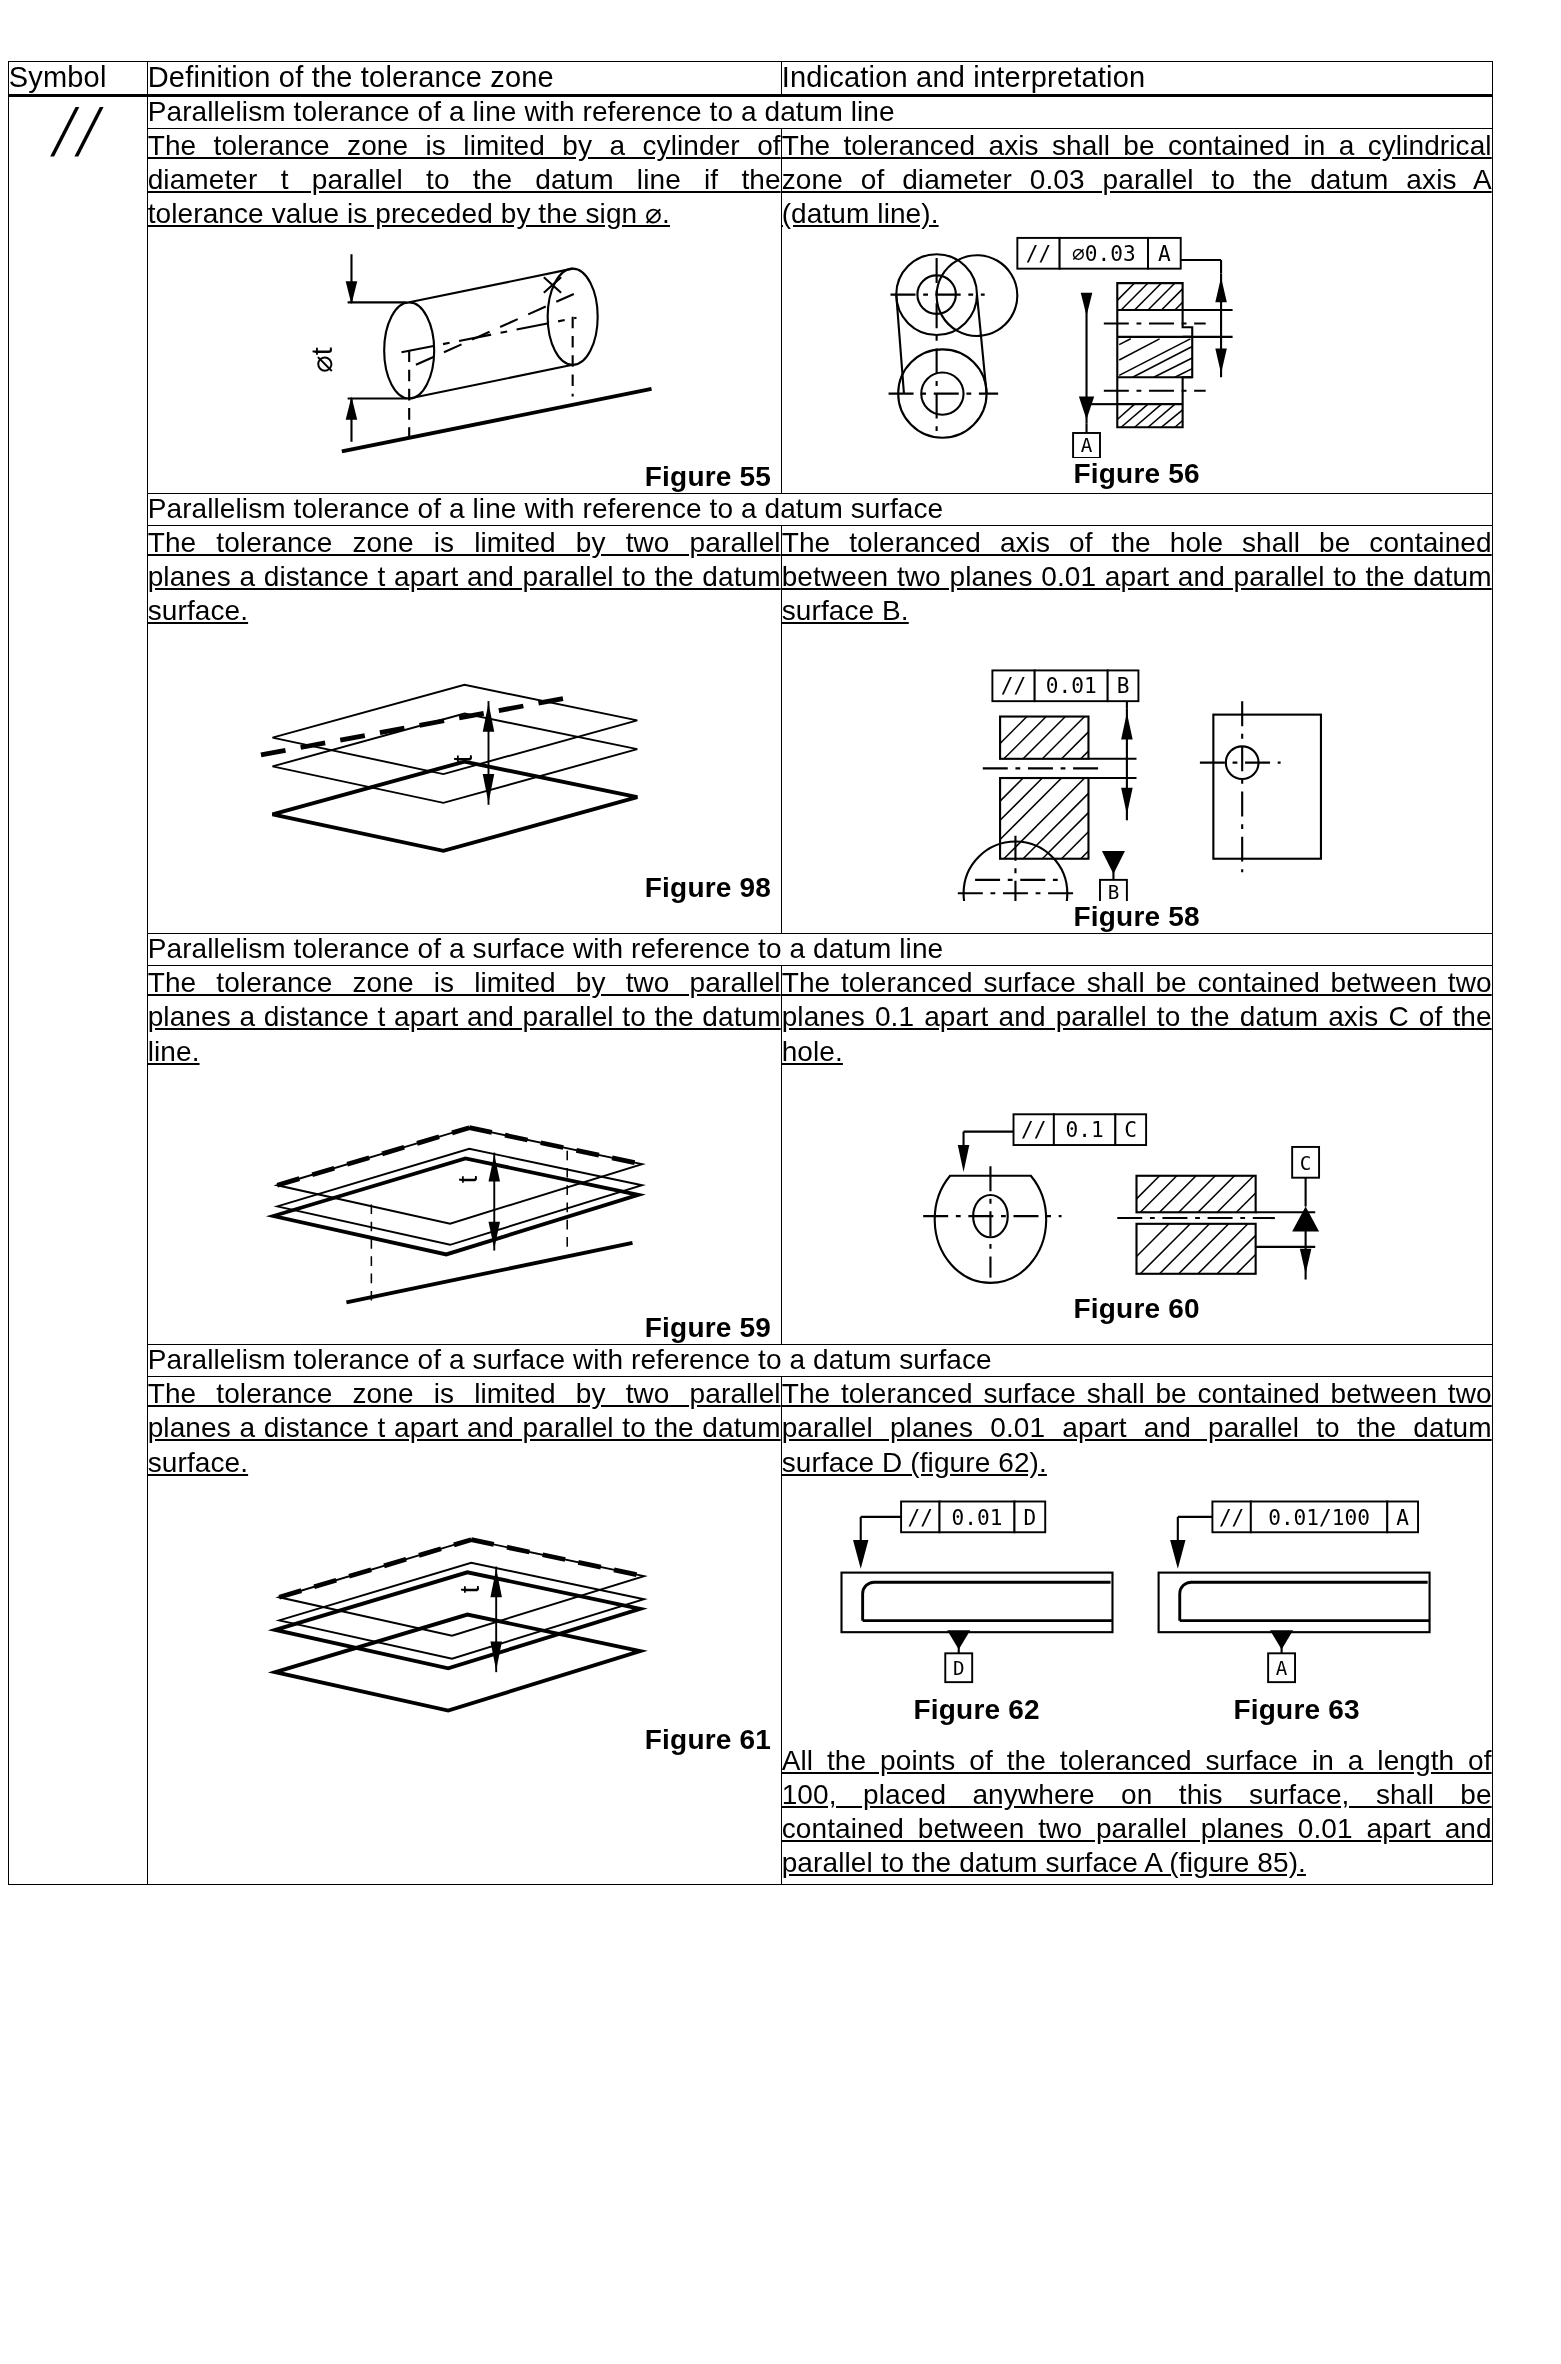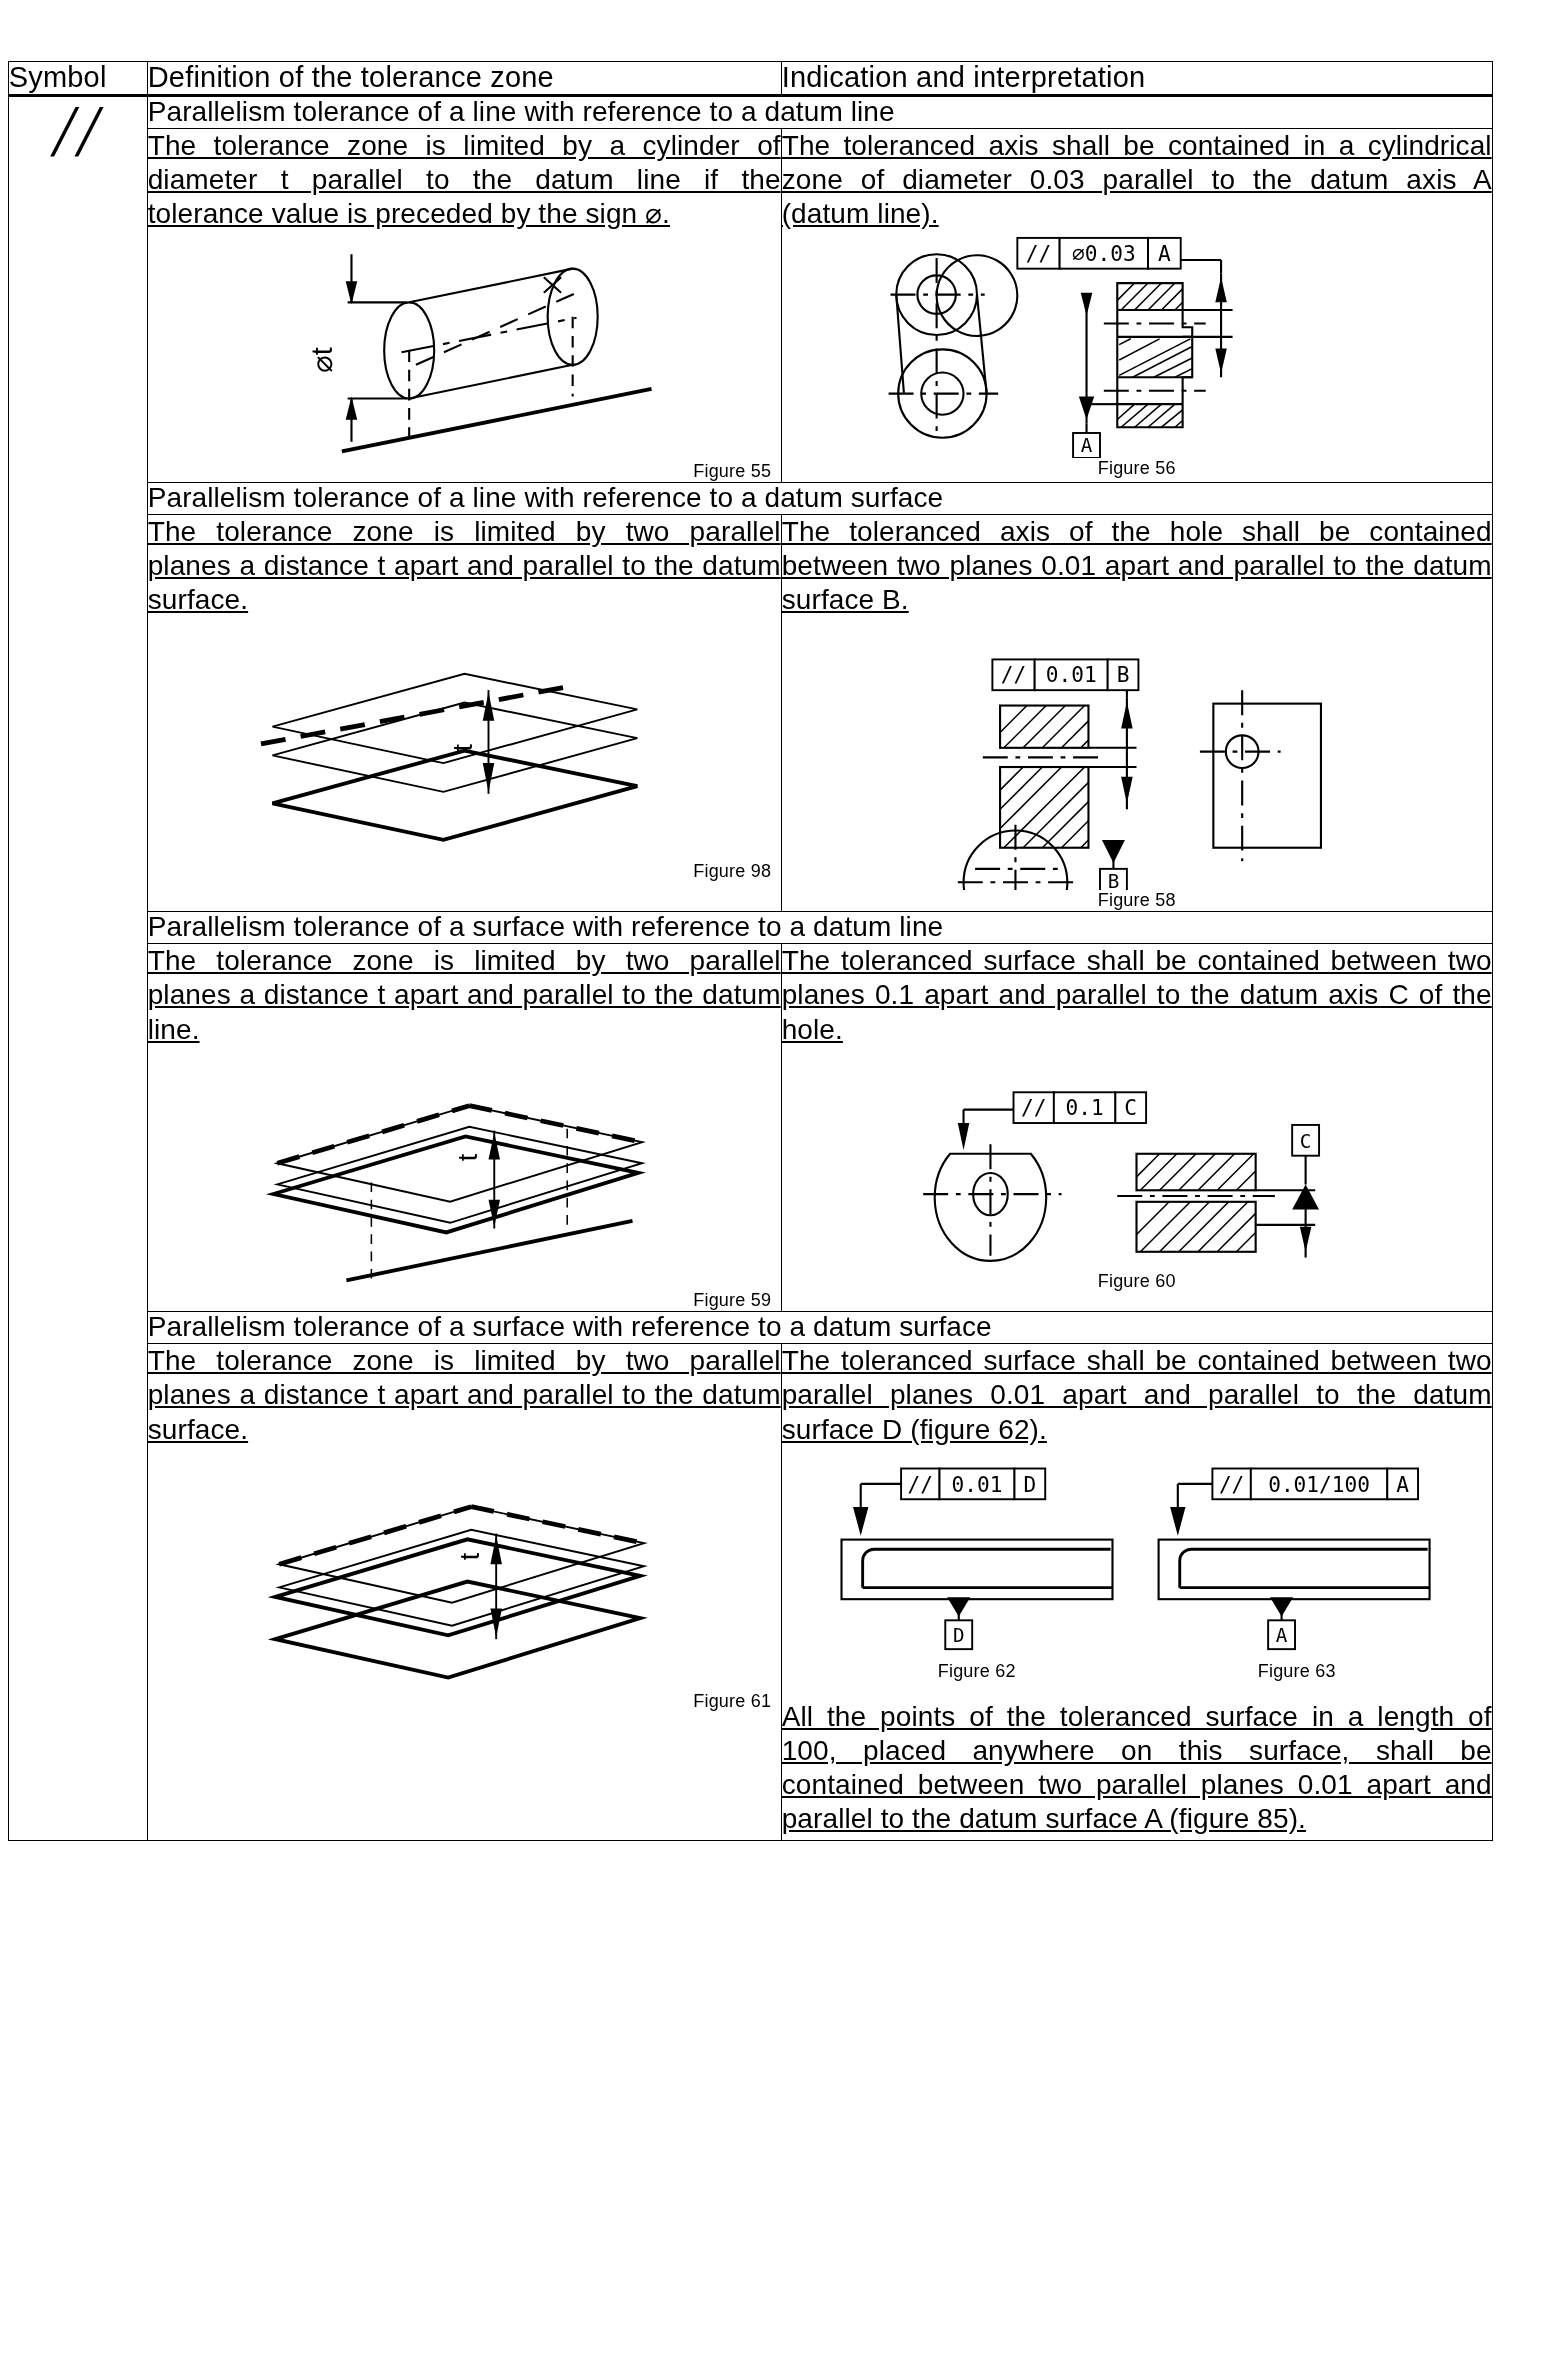--- a/index.html
+++ b/index.html
@@ -89,22 +89,22 @@
   .para {
     font-size: 28px;
     line-height: 1.22;
     text-align: justify;
     margin: 0 0 3.8px 0;
     letter-spacing: 0.1px;
     text-decoration: underline;
   }
 
   .fig-label {
-    font-size: 18px;
-    font-weight: normal;
+    font-size: 28px;
+    font-weight: bold;
     letter-spacing: 0.2px;
   }
   .fig-row-right {
     text-align: right;
     padding-right: 9.6px;
   }
   .fig-row-center { text-align: center; }
 
   .figbox { position: relative; }
 

